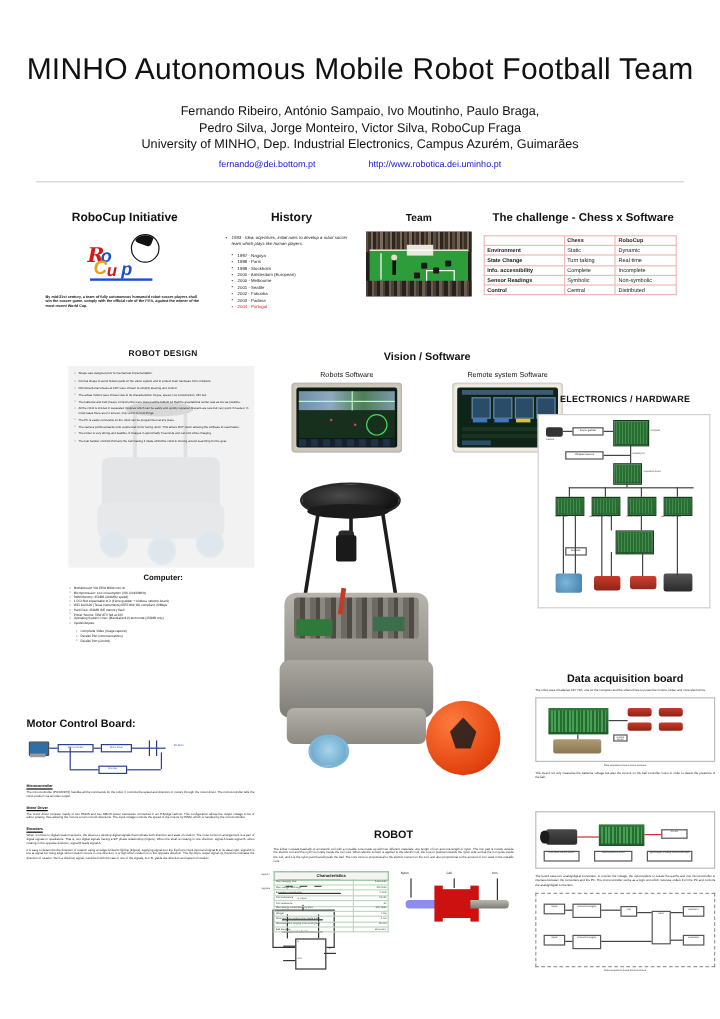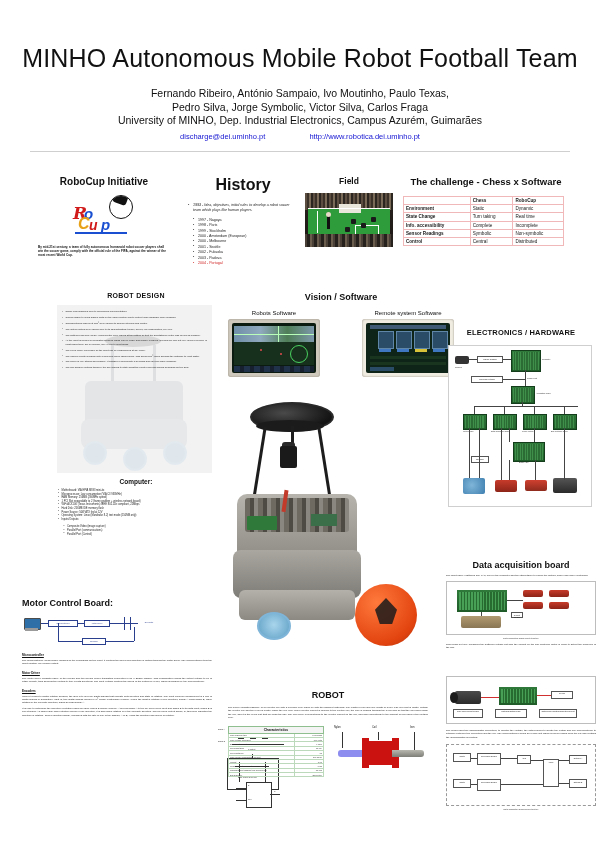--- a/index.html
+++ b/index.html
@@ -33,21 +33,21 @@
   .rc-r{position:absolute;left:0;top:8px;font-size:17px;font-weight:bold;color:#d11a1a;
     font-family:"DejaVu Serif",serif;font-style:italic;}
   .rc-o{position:absolute;left:11px;top:10px;font-size:15px;font-weight:bold;color:#1a4fd1;font-style:italic;}
   .rc-c{position:absolute;left:5px;top:20px;font-size:16px;font-weight:bold;color:#e8a21a;font-style:italic;}
   .rc-u{position:absolute;left:16px;top:22px;font-size:14px;font-weight:bold;color:#d11a1a;font-style:italic;}
   .rc-p{position:absolute;left:28px;top:21px;font-size:15px;font-weight:bold;color:#1a4fd1;font-style:italic;}
   .rc-underline{position:absolute;left:2px;top:37px;width:52px;height:1.5px;background:#1a4fd1;}
   .rc-caption{margin-top:8px;font-size:3.1px;line-height:4.2px;font-weight:bold;color:#111;text-align:left;}
 
   .history-box{left:188px;top:176px;width:110px;}
-  .history-box .sect-title{font-size:16px;}
+  .history-box .sect-title{font-size:10px;}
   .hist-list{margin-top:9px;font-size:3.6px;line-height:5.4px;color:#222;}
   .hist-list div{padding-left:5px;position:relative;}
   .hist-list div.b:before{content:"•";position:absolute;left:0;top:-0.4px;}
   .hist-intro{font-style:italic;}
   .hist-gap{height:4px;}
   .hist-hl{color:#d02020;}
 
   .field-box{left:305px;top:176px;width:88px;}
   .field-box .sect-title{font-size:8.5px;}
   .field-photo{margin-top:7px;width:88px;height:54px;position:relative;overflow:hidden;
@@ -87,21 +87,21 @@
     background:#555;border-radius:50%;}
   .dg-post{position:absolute;width:3px;background:#7a8088;}
   .dg-wheel{position:absolute;width:20px;height:20px;border-radius:50%;
     background:#7fb5d8;border:2px solid #9ac4e0;}
   .design-list{position:absolute;left:5px;top:5px;right:5px;}
   .design-list div{position:relative;padding-left:3.4px;margin-bottom:2.6px;
     font-size:2.45px;line-height:3.3px;color:#222;text-align:justify;}
   .design-list div:before{content:"•";position:absolute;left:0;top:-0.2px;}
 
   
-  .vision-box{left:228px;top:292px;width:226px;text-align:center;}
+  .vision-box{left:243px;top:292px;width:226px;text-align:center;}
   .vision-box .sect-title{font-size:9px;}
   .mon-row{margin-top:8px;display:flex;justify-content:space-between;}
   .mon-cap{font-size:6px;color:#111;margin-bottom:3px;}
   .mon{width:92px;}
   .crt{width:92px;height:58px;background:#cfc9bd;border-radius:3px;padding:4px;
     box-sizing:border-box;position:relative;box-shadow:inset 0 0 2px #8d8679;}
   .crt-inner{width:100%;height:100%;background:#0c1b10;border-radius:2px;overflow:hidden;position:relative;}
   .crt-a .sky{position:absolute;left:2px;top:3px;right:2px;height:16px;
     background:linear-gradient(90deg,#6f8fa8,#8fa9be,#4f7e57,#7d98ab);}
   .crt-a .pitch{position:absolute;left:2px;top:19px;right:2px;bottom:8px;background:#17301d;}
@@ -236,26 +236,26 @@
   .bred{position:absolute;background:#d03030;height:.6px;}
 </style>
 </head>
 <body>
 
 <div class="poster">
 
   <div class="hdr">
     <h1>MINHO Autonomous Mobile Robot Football Team</h1>
     <div class="authors">
-      <div>Fernando Ribeiro, António Sampaio, Ivo Moutinho, Paulo Texas,</div>
-      <div>Pedro Silva, Jorge Symbolic, Victor Silva, Carlos Fraga</div>
+      <div>Fernando Ribeiro, António Sampaio, Ivo Moutinho, Paulo Braga,</div>
+      <div>Pedro Silva, Jorge Monteiro, Victor Silva, RoboCup Fraga</div>
       <div>University of MINHO, Dep. Industrial Electronics, Campus Azurém, Guimarães</div>
     </div>
     <div class="links">
-      <span>discharge@dei.uminho.pt</span>
+      <span>fernando@dei.bottom.pt</span>
       <span class="gap"></span>
       <span>http://www.robotica.dei.uminho.pt</span>
     </div>
     <div class="rule"></div>
   </div>
 
   <div class="abs robocup-box">
     <div class="sect-title">RoboCup Initiative</div>
     <div class="rc-logo">
       <div class="rc-ball"></div>
@@ -282,21 +282,21 @@
           <div class="b">2000 - Melbourne</div>
           <div class="b">2001 - Seattle</div>
           <div class="b">2002 - Fukuoka</div>
           <div class="b">2003 - Padova</div>
           <div class="b hist-hl">2004 - Portugal</div>
         </div>
     </div>
   </div>
 
   <div class="abs field-box">
-    <div class="sect-title">Field</div>
+    <div class="sect-title">Team</div>
     <div class="field-photo">
       <div class="fp-crowd"></div>
       <div class="fp-green"></div>
       <div class="fp-white"></div>
       <div class="fp-goal"></div>
       <div class="fp-line" style="left:3px;top:15px;width:82px;height:1px;"></div>
       <div class="fp-line" style="left:3px;top:42px;width:82px;height:1px;"></div>
       <div class="fp-line" style="left:12px;top:18px;width:1px;height:22px;"></div>
       <div class="fp-rob" style="left:46px;top:26px;"></div>
       <div class="fp-rob" style="left:56px;top:30px;"></div>

